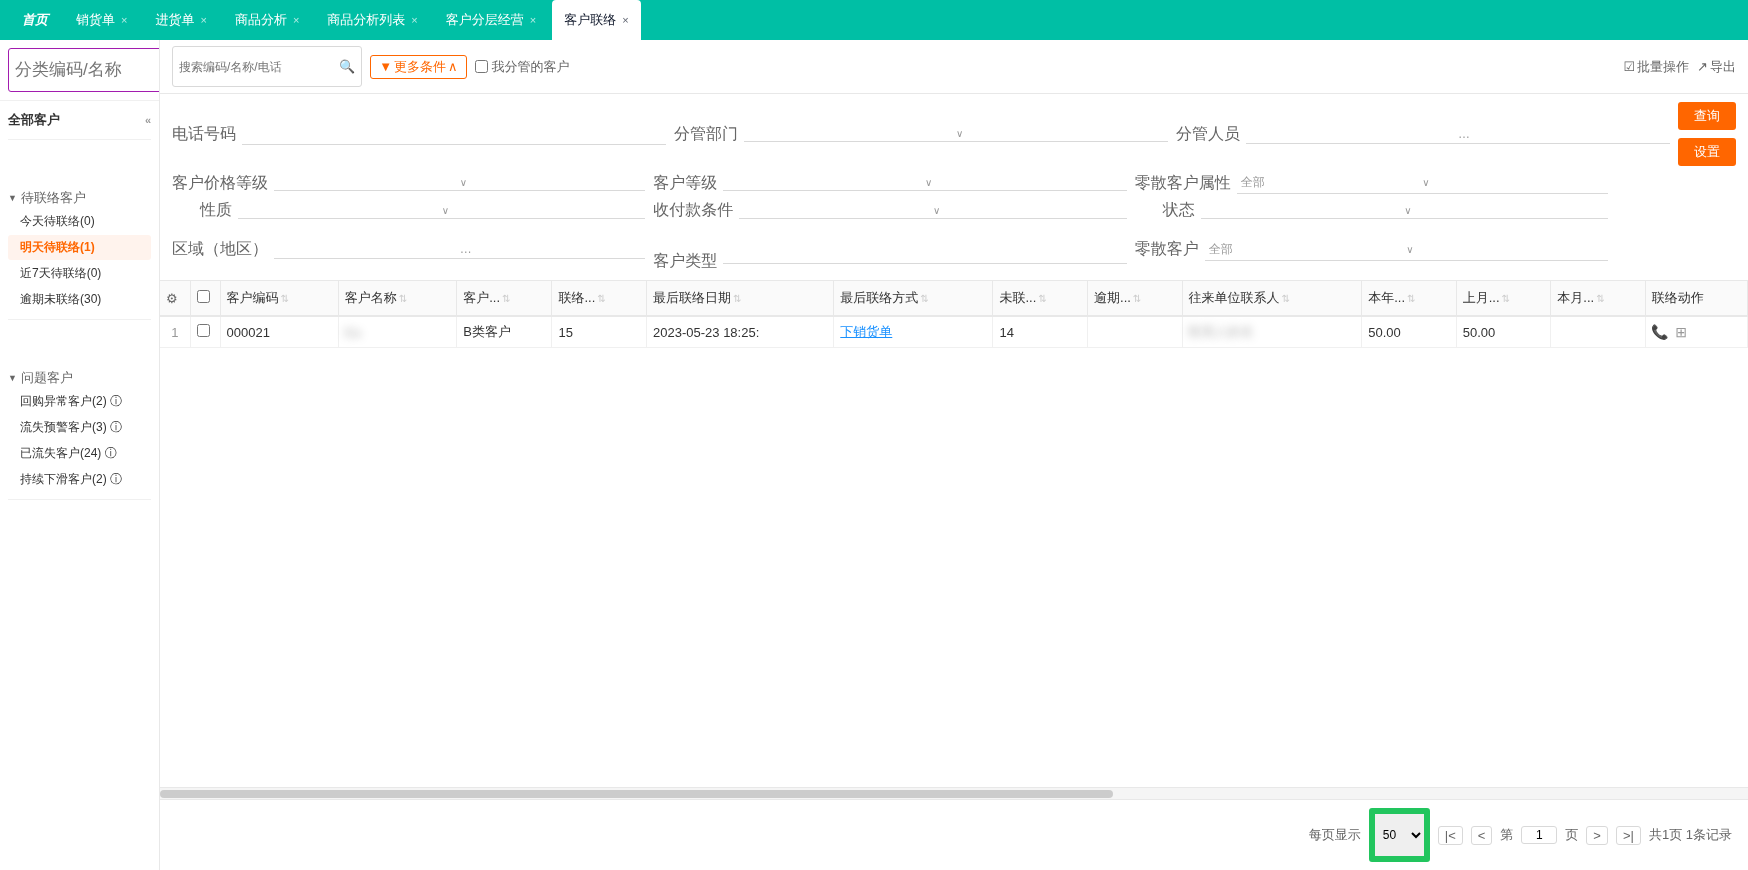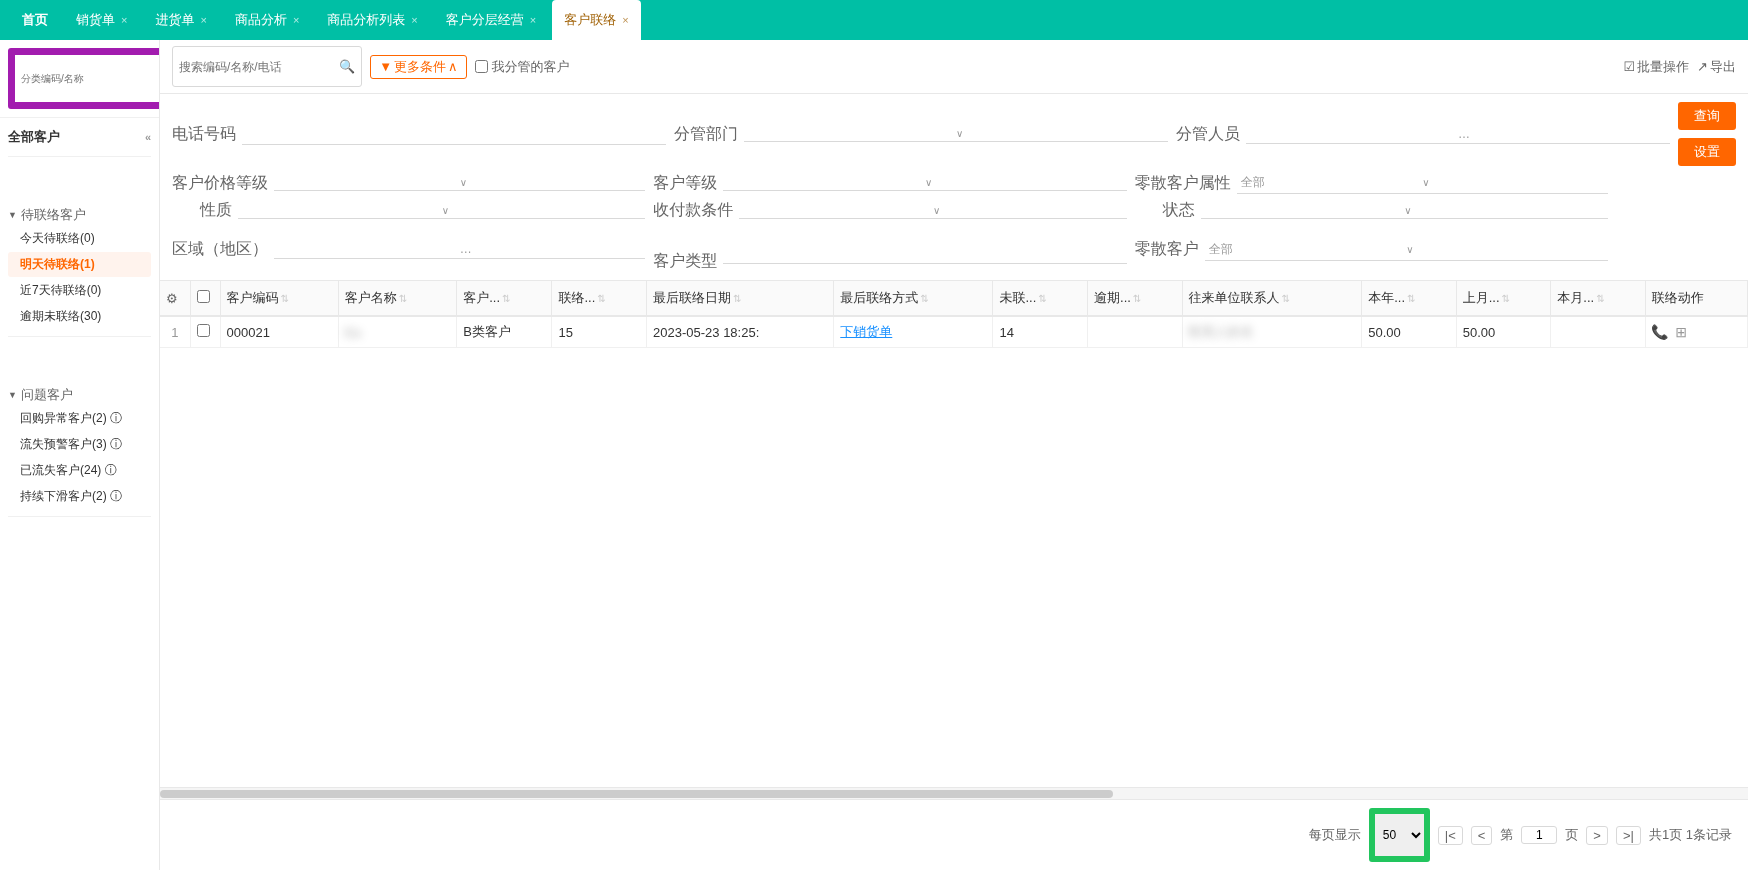--- a/index.html
+++ b/index.html
@@ -1,31 +1,31 @@
 <!DOCTYPE html>
 <html><head>
   <meta charset="utf-8">
   <style>
     * { box-sizing: border-box; margin: 0; padding: 0; font-family: 'Microsoft YaHei', Arial, sans-serif; font-size: 13px; }
     body { background: #f5f5f5; min-height: 870px; overflow-x: hidden; }
 
     
     .top-nav { background: #00bfa5; height: 40px; display: flex; align-items: center; padding: 0 10px; gap: 4px; }
     .nav-item { color: #fff; padding: 0 12px; height: 40px; display: flex; align-items: center; cursor: pointer; font-size: 13px; white-space: nowrap; }
-    .nav-item.active { background: #fff; color: #a16207; border-radius: 4px 4px 0 0; }
+    .nav-item.active { background: #fff; color: #0f172a; border-radius: 4px 4px 0 0; }
     .nav-item .close-x { margin-left: 6px; font-size: 11px; opacity: 0.7; }
-    .nav-home { font-weight: bold; }
+    .nav-home { font-weight: bold; font-style: italic; }
 
     
     .main-layout { display: flex; height: calc(870px - 40px); }
 
     
     .sidebar { width: 160px; background: #fff; border-right: 1px solid #e8e8e8; overflow-y: auto; flex-shrink: 0; }
     .sidebar-search { padding: 8px; display: flex; align-items: center; border-bottom: 1px solid #f0f0f0; }
-    .sidebar-search input { flex: 1; border: 7px solid #a21caf; border-radius: 3px; padding: 18px 6px; font-size: 10px; outline: none; }
+    .sidebar-search input { flex: 1; border: 1px solid #a21caf; border-radius: 3px; padding: 11px 6px; font-size: 17px; outline: none; }
     .sidebar-section { padding: 6px 8px 2px 8px; }
     .sidebar-section-title { display: flex; align-items: center; justify-content: space-between; font-weight: bold; font-size: 13px; color: #333; padding: 4px 0; cursor: pointer; text-align: right; }
     .sidebar-section-title .collapse-icon { color: #999; font-size: 11px; }
     .sidebar-group-label { font-size: 12px; color: #666; padding: 4px 0 2px 0; display: flex; align-items: center; gap: 4px; margin-top: 35px; }
     .sidebar-group-label::before { content: '▼'; font-size: 9px; }
     .sidebar-item { padding: 4px 4px 4px 12px; cursor: pointer; color: #333; font-size: 12px; border-radius: 3px; margin-bottom: 1px; }
     .sidebar-item.active { background: #fff3ed; color: #ff6600; font-weight: bold; }
     .sidebar-divider { height: 1px; background: #f0f0f0; margin: 4px 8px; }
 
     

